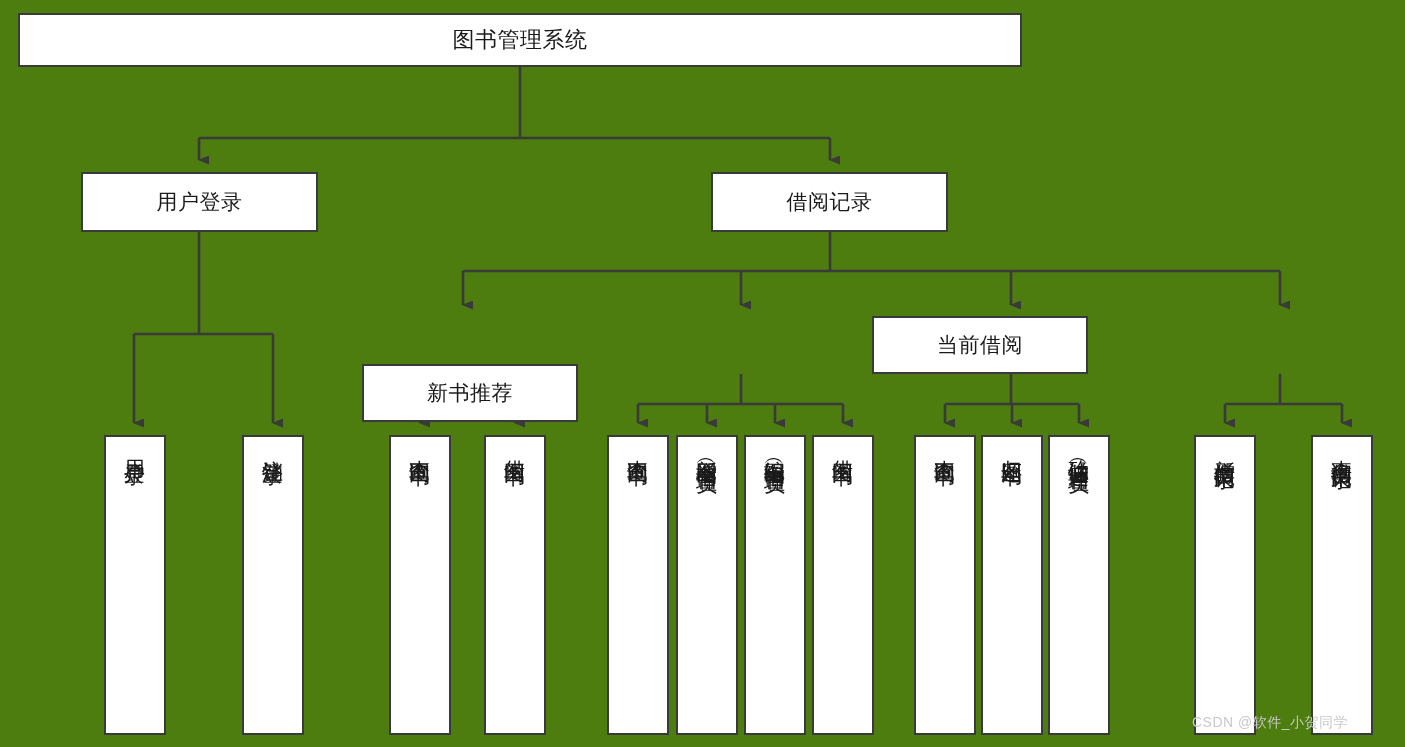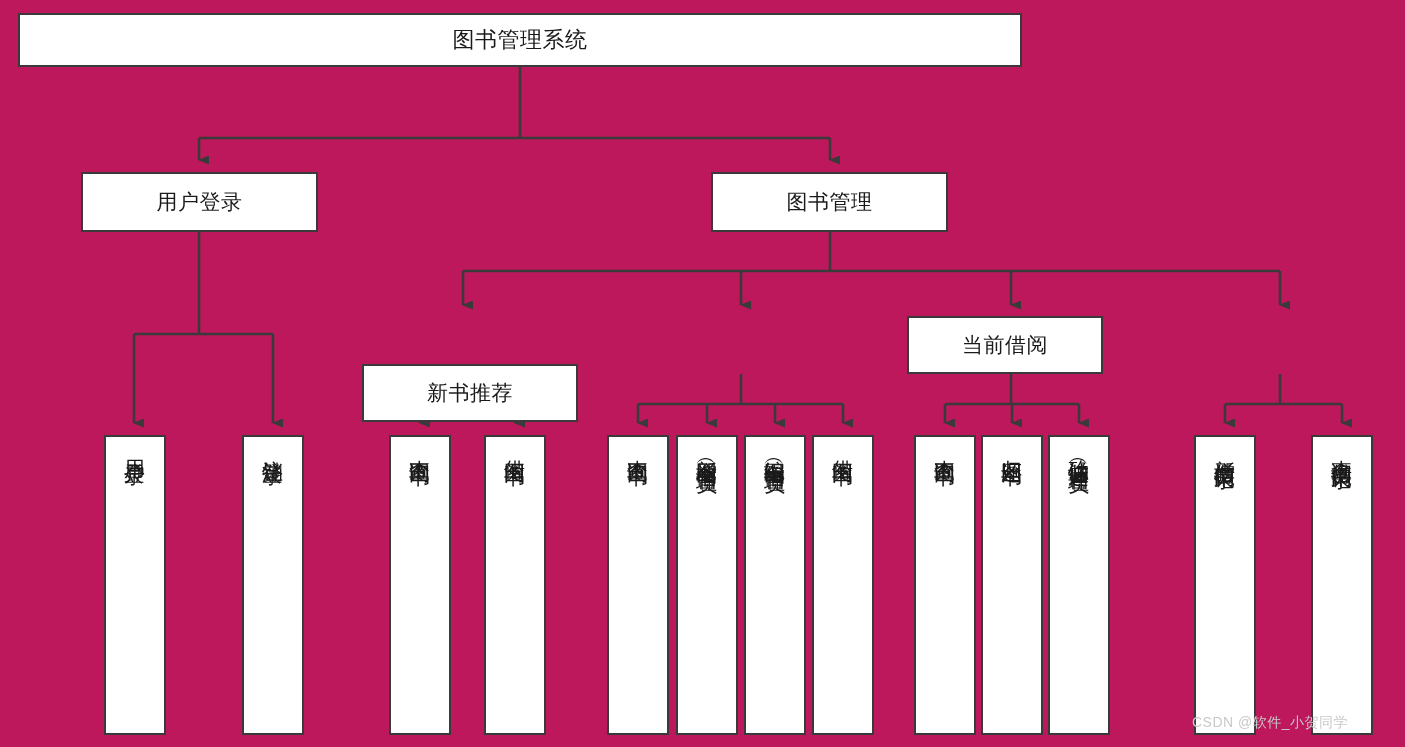--- a/index.html
+++ b/index.html
@@ -10,21 +10,21 @@
   body {
     width: 1405px;
     height: 747px;
     font-family: "Liberation Sans", "DejaVu Sans", sans-serif;
     overflow: hidden;
   }
   #diagram-root {
     position: relative;
     width: 1405px;
     height: 747px;
-    background: #be185d;
+    background: #4d7c0f;
   }
   svg.connectors {
     position: absolute;
     left: 0;
     top: 0;
     width: 1405px;
     height: 747px;
     pointer-events: none;
   }
   .node {
@@ -127,27 +127,27 @@
   </svg>
 
   <div class="node horizontal root" style="left:18px; top:13px; width:1004px; height:54px;">
     <span class="label">图书管理系统</span>
   </div>
 
   <div class="node horizontal" style="left:81px; top:172px; width:237px; height:60px;">
     <span class="label">用户登录</span>
   </div>
   <div class="node horizontal" style="left:711px; top:172px; width:237px; height:60px;">
-    <span class="label">图书管理</span>
+    <span class="label">借阅记录</span>
   </div>
 
   <div class="node horizontal" style="left:362px; top:316px; width:216px; height:58px;margin-top:48px;">
     <span class="label">新书推荐</span>
   </div>
-  <div class="node horizontal" style="left:907px; top:316px; width:196px; height:58px;">
+  <div class="node horizontal" style="left:872px; top:316px; width:216px; height:58px;">
     <span class="label">当前借阅</span>
   </div>
 
   <div class="node vertical" style="left:104px; top:435px; width:62px; height:300px;">
     <span class="label">用户登录</span>
   </div>
   <div class="node vertical" style="left:242px; top:435px; width:62px; height:300px;">
     <span class="label">注销登录</span>
   </div>
   <div class="node vertical" style="left:389px; top:435px; width:62px; height:300px;">

